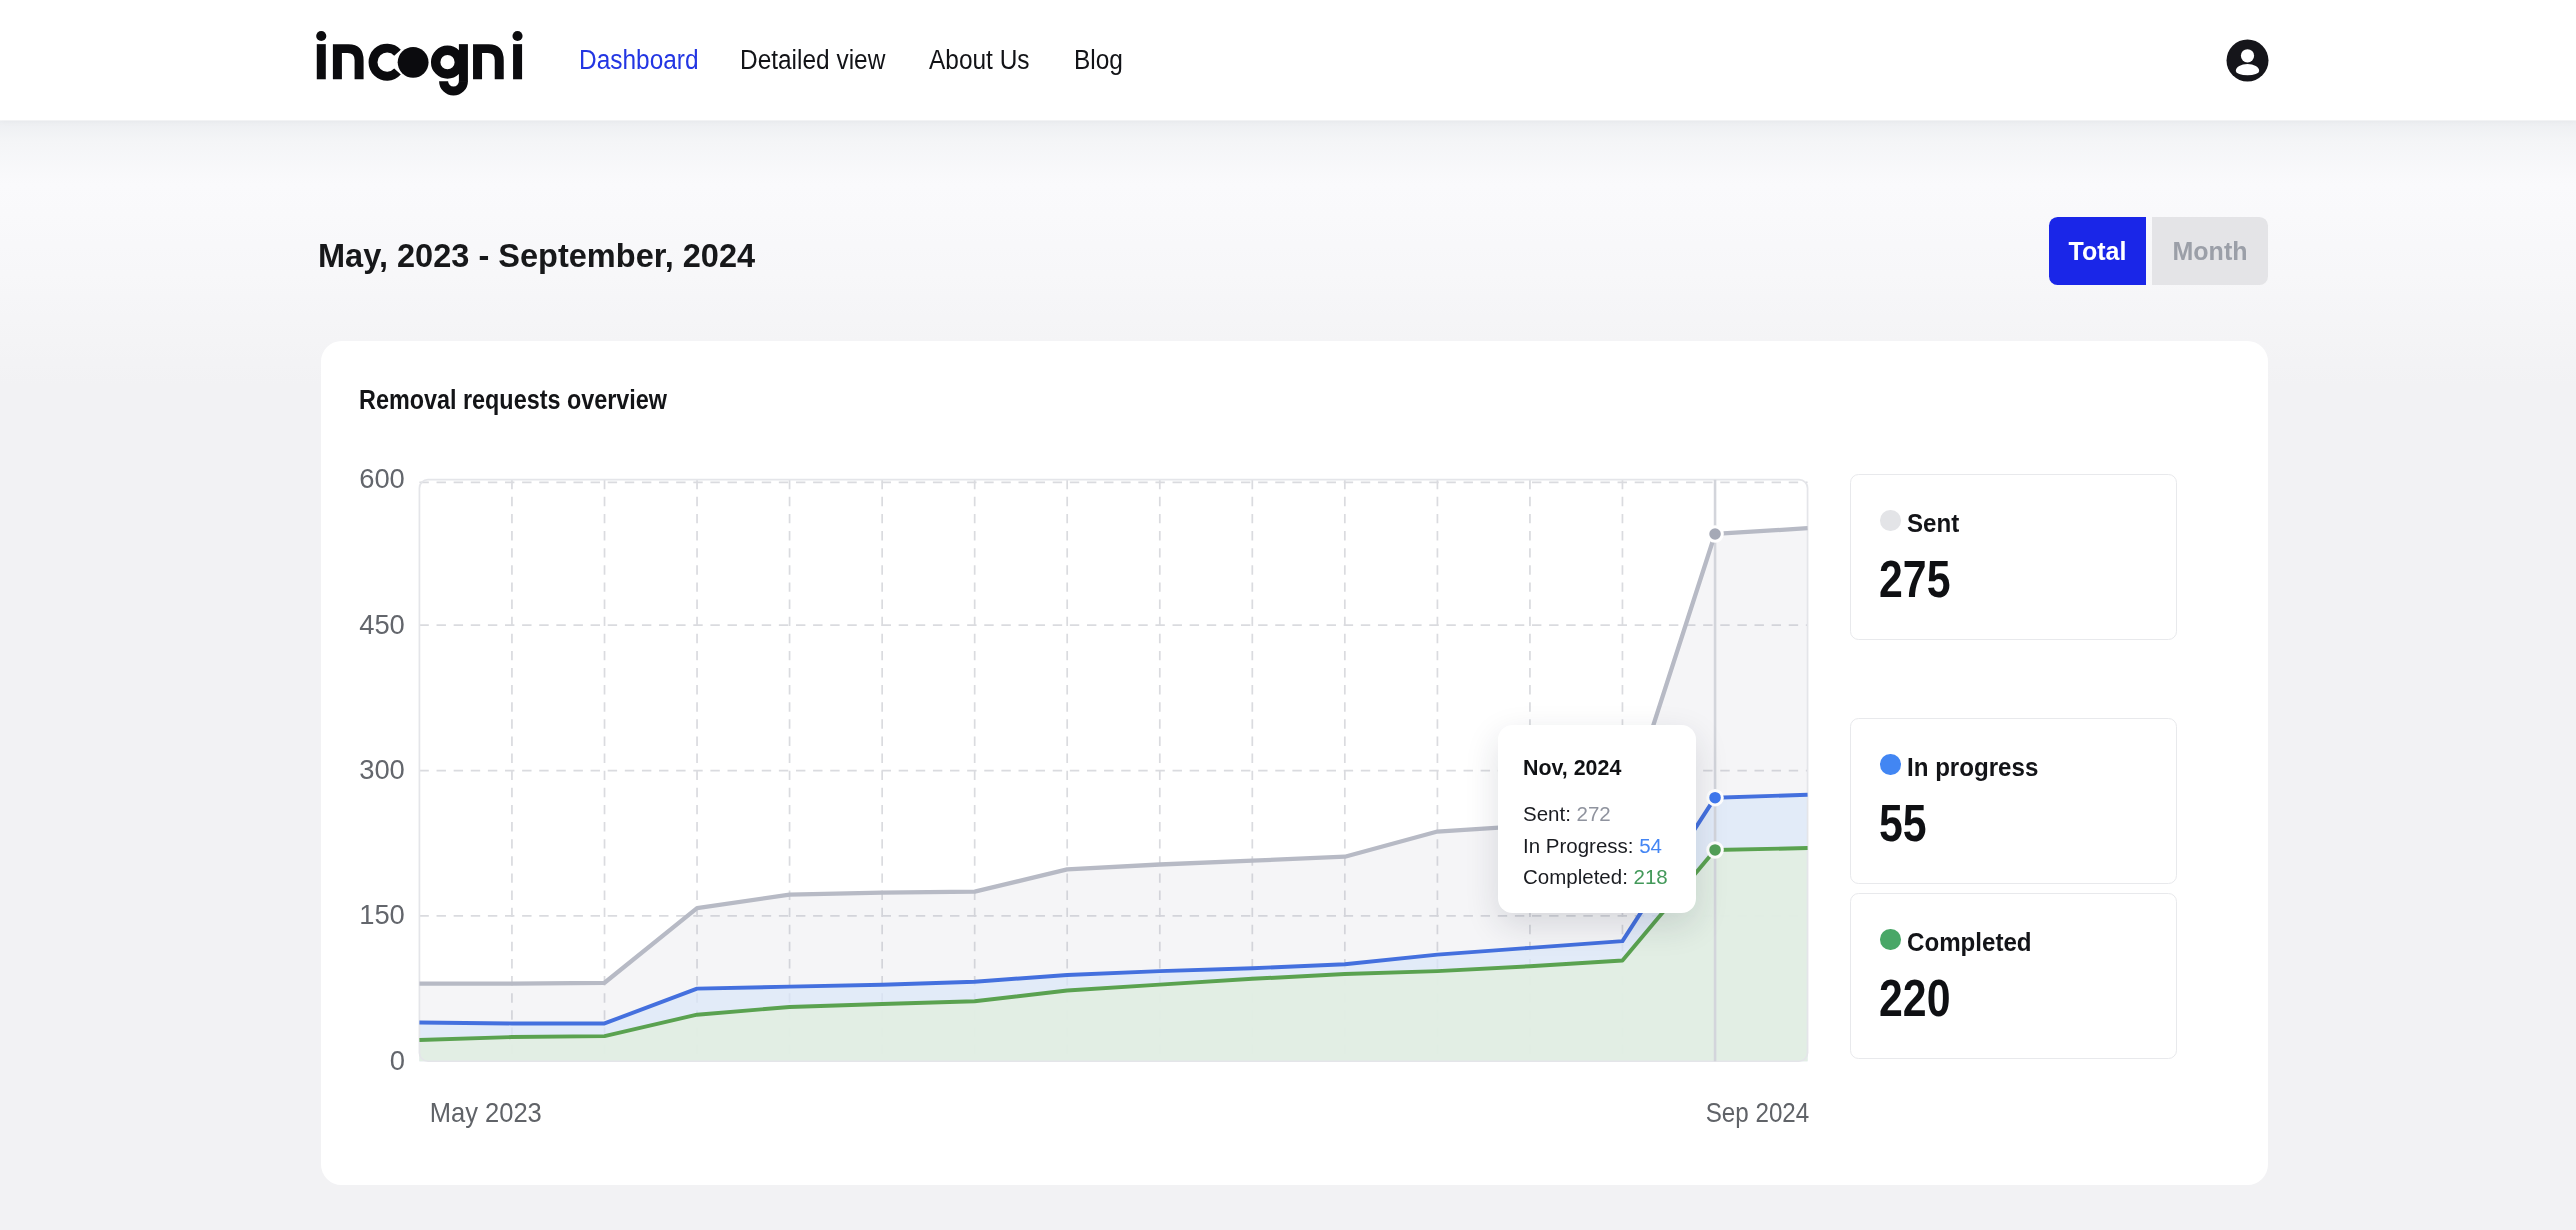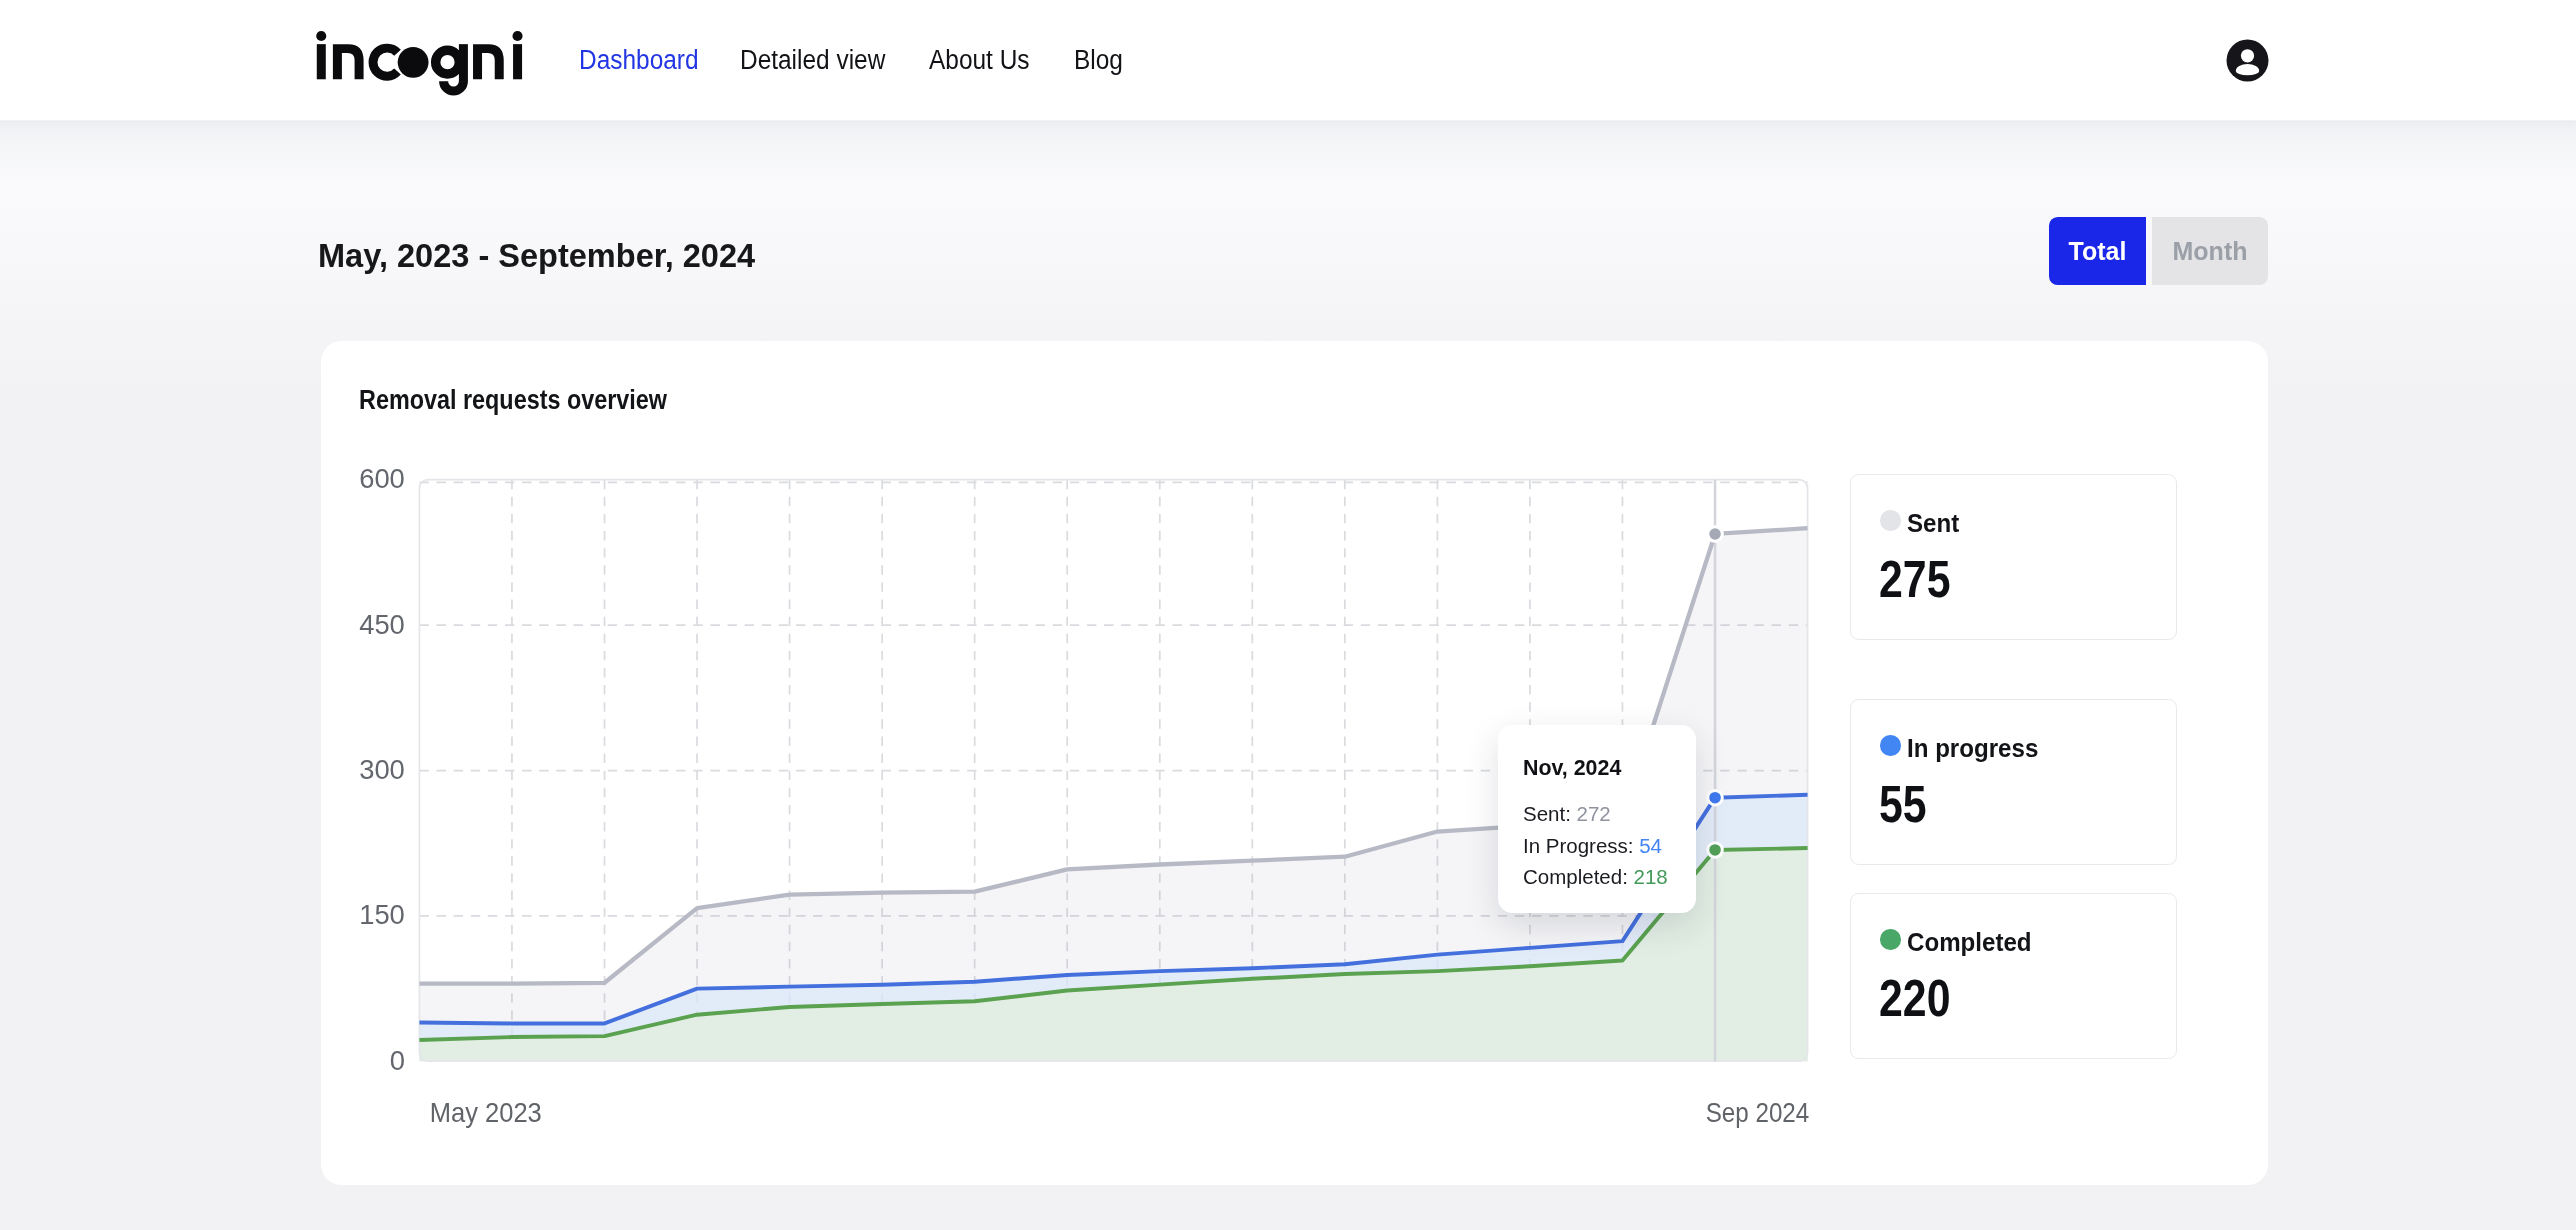--- a/index.html
+++ b/index.html
@@ -24,21 +24,21 @@
 .xlab { font:33px "Liberation Sans",sans-serif; fill:#606368; }
 .gv,.gh { stroke:#dadbdf; stroke-width:2; stroke-dasharray:11 9; fill:none; }
 .tip { position:absolute; left:1498px; top:725px; width:198px; height:188px; background:#ffffff; border-radius:14.5px;
   box-shadow:0 12px 34px rgba(30,35,60,0.14); }
 .tip .t { position:absolute; left:25px; top:31px; font-size:21.4px; font-weight:bold; color:#101114; }
 .tip .r { position:absolute; left:25px; font-size:20.5px; color:#1a1c21; }
 .r1 { top:77px; } .r2 { top:109px; } .r3 { top:140px; }
 .vs { color:#8f939e; } .vb { color:#4385f4; } .vg { color:#43995a; }
 .leg { position:absolute; left:1850px; width:327px; height:166px; background:#fff;
   border:1.7px solid #e8e9ec; border-radius:8.6px; }
-.l1 { top:474px; } .l2 { top:699px; } .l3 { top:893px; }
+.l1 { top:474px; } .l2 { top:718px; } .l3 { top:893px; }
 .leg .dot { position:absolute; left:29px; top:35px; width:20.5px; height:20.5px; border-radius:50%; }
 .leg .lab { position:absolute; left:56px; top:33px; font-size:26.5px; font-weight:bold; color:#131418; transform:scaleX(0.91); transform-origin:0 0; }
 .leg .num { position:absolute; left:28px; top:75px; font-size:51px; font-weight:bold; color:#0f1013; transform:scaleX(0.84); transform-origin:0 0; }
 .d-s { background:#e3e4e7; } .d-p { background:#4286f3; } .d-c { background:#49a767; }
 </style></head>
 <body>
 <div class="hdr">
 <svg class="logo" width="211" height="72" viewBox="0 0 246 84" fill="#0b0b0e">
 <rect x="2" y="20" width="10.5" height="41"></rect>
       <circle cx="7.2" cy="10.5" r="5.9"></circle>

